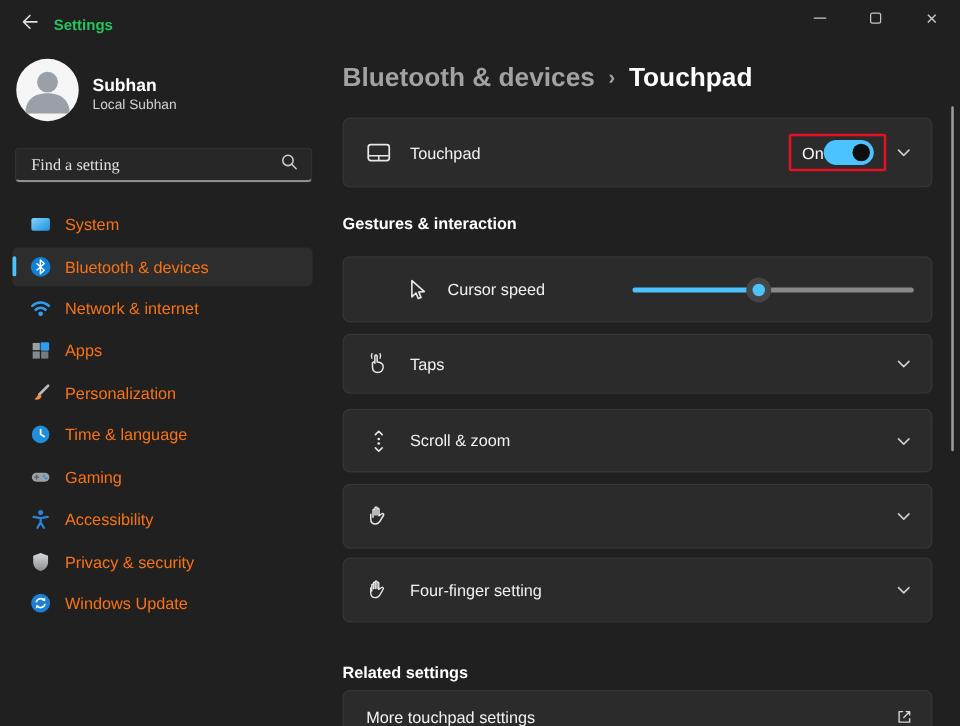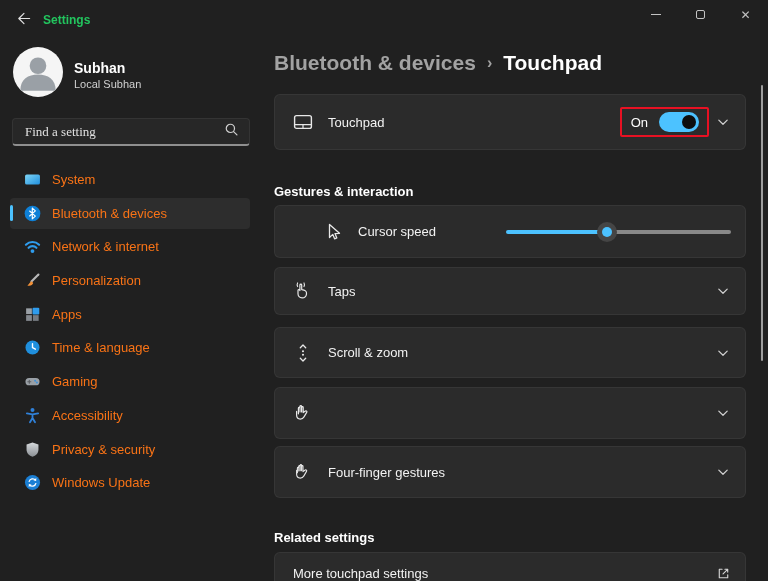--- a/index.html
+++ b/index.html
@@ -50,21 +50,21 @@
     display:flex; align-items:center; padding:0 14px 0 18px; }
   .card-icon { width:20px; height:20px; margin-right:15px; display:flex; align-items:center; justify-content:center; }
   .card-label { font-size:13px; color:#f2f2f2; }
   .chevron { width:16px; height:16px; margin-left:auto; display:flex; align-items:center; justify-content:center; }
   .section-label { position:absolute; left:1px; font-size:13px; font-weight:700; color:#ffffff; }
   .card-touchpad { top:94px; height:56px; }
   .card-cursor { top:205px; height:53px;padding-left:48px; }
   .card-related { top:552px; height:42px; }
   
   .toggle-cluster { margin-left:auto; display:flex; align-items:center; }
-  .red-box { display:flex; align-items:center; gap:11px;
+  .red-box { display:flex; align-items:center; 
     border:2px solid var(--red,#e81123); border-radius:2px; padding:3px 8px 3px 9px; }
   .toggle-label { font-size:13px; color:#fff; }
   .toggle { position:relative; width:40px; height:20px; border-radius:10px;
     background:var(--accent,#4cc2ff); }
   .toggle .knob { position:absolute; right:3px; top:3px; width:14px; height:14px;
     border-radius:50%; background:#0e0e0e; }
   .card-touchpad .chevron { margin-left:6px; }
   
   .slider { position:relative; margin-left:auto; width:225px; height:20px; }
   .slider-track { position:absolute; left:0; right:0; top:8px; height:4px; border-radius:2px;
@@ -154,36 +154,36 @@
               <path d="M1.8 6.3 A8.8 8.8 0 0 1 14.2 6.3" stroke="#2f9ced" stroke-width="2" fill="none" stroke-linecap="round"></path>
               <path d="M4.3 9.2 A5.3 5.3 0 0 1 11.7 9.2" stroke="#2f9ced" stroke-width="2" fill="none" stroke-linecap="round"></path>
               <circle cx="8" cy="12.3" r="1.8" fill="#2f9ced"></circle>
             </svg>
           </span>
       <span class="nav-label">Network &amp; internet</span>
     </div>
         <div class="nav-item">
       <span class="nav-icon">
             <svg width="17" height="17" viewBox="0 0 16 16">
-              <path d="M13.6 2.4 L7 9" stroke="#b8b8b8" stroke-width="2" stroke-linecap="round"></path>
-              <path d="M7.2 8.8 C5.4 9.4 5.2 11.4 3.2 12.6 C5.8 13.5 8.1 12.3 8.7 10.3 Z" fill="#f29138"></path>
-            </svg>
-          </span>
-      <span class="nav-label">Personalization</span>
-    </div>
-        <div class="nav-item">
-      <span class="nav-icon">
-            <svg width="17" height="17" viewBox="0 0 16 16">
               <rect x="2" y="2.2" width="5.4" height="5.4" fill="#9aa0a6"></rect>
               <rect x="2" y="8.6" width="5.4" height="5.4" fill="#84898f"></rect>
               <rect x="8.4" y="8.6" width="5.4" height="5.4" fill="#767b81"></rect>
               <rect x="8" y="1.6" width="6.4" height="6.4" rx="1" fill="#2f9ced"></rect>
             </svg>
           </span>
       <span class="nav-label">Apps</span>
+    </div>
+        <div class="nav-item">
+      <span class="nav-icon">
+            <svg width="17" height="17" viewBox="0 0 16 16">
+              <path d="M13.6 2.4 L7 9" stroke="#b8b8b8" stroke-width="2" stroke-linecap="round"></path>
+              <path d="M7.2 8.8 C5.4 9.4 5.2 11.4 3.2 12.6 C5.8 13.5 8.1 12.3 8.7 10.3 Z" fill="#f29138"></path>
+            </svg>
+          </span>
+      <span class="nav-label">Personalization</span>
     </div>
         <div class="nav-item">
       <span class="nav-icon">
             <svg width="17" height="17" viewBox="0 0 16 16">
               <circle cx="8" cy="8" r="6.6" fill="#1f8fdd"></circle>
               <path d="M8 4.4 V8 L10.7 9.6" stroke="#fff" stroke-width="1.3" fill="none" stroke-linecap="round"></path>
             </svg>
           </span>
       <span class="nav-label">Time &amp; language</span>
     </div>
@@ -258,21 +258,21 @@
             </span>
         </span>
         <span class="chevron">
             <svg width="14" height="14" viewBox="0 0 16 16">
               <path d="M3.2 5.8 L8 10.6 L12.8 5.8" stroke="#d0d0d0" stroke-width="1.4" fill="none" stroke-linecap="round" stroke-linejoin="round"></path>
             </svg>
           </span>
       </span>
     </div>
 
-    <div class="section-label" style="top:184px;text-align:center;">Gestures &amp; interaction</div>
+    <div class="section-label" style="top:171px;text-align:center;">Gestures &amp; interaction</div>
 
     <div class="card card-cursor">
       <span class="card-icon">
           <svg width="20" height="20" viewBox="0 0 20 20">
             <path d="M6.5 2.5 V15.5 L9.8 12.4 L11.6 16.8 L13.8 15.9 L12 11.6 L16.5 11.3 Z" fill="none" stroke="#e8e8e8" stroke-width="1.3" stroke-linejoin="round"></path>
           </svg>
         </span>
       <span class="card-label">Cursor speed</span>
       <span class="slider">
         <span class="slider-track" style="background: linear-gradient(to right, rgb(76, 194, 255) 45%, rgb(137, 137, 137) 45%);"></span>
@@ -322,21 +322,21 @@
               <path d="M3.2 5.8 L8 10.6 L12.8 5.8" stroke="#d0d0d0" stroke-width="1.4" fill="none" stroke-linecap="round" stroke-linejoin="round"></path>
             </svg>
           </span>
     </div>
         <div class="card expander" style="top: 446px; height: 52px;">
       <span class="card-icon">
             <svg width="20" height="20" viewBox="0 0 20 20">
               <path d="M4.4 10.8 V6 C4.4 5 5.8 5 5.8 6 V9 M5.8 9 V4.4 C5.8 3.4 7.2 3.4 7.2 4.4 V8.8 M7.2 8.8 V3.4 C7.2 2.4 8.6 2.4 8.6 3.4 V8.8 M8.6 8.8 V4.4 C8.6 3.4 10 3.4 10 4.4 V9.6 M10 9.6 L12.2 8 C13.1 7.4 14.2 8.4 13.5 9.4 L10.9 13.9 C10.1 15.3 8.9 16.1 7.3 16.1 C5 16.1 3.6 14.5 3.6 12.1 V8.4" fill="none" stroke="#e8e8e8" stroke-width="1.1" stroke-linecap="round" stroke-linejoin="round"></path>
             </svg>
           </span>
-      <span class="card-label">Four-finger gestures</span>
+      <span class="card-label">Four-finger setting</span>
       <span class="chevron">
             <svg width="14" height="14" viewBox="0 0 16 16">
               <path d="M3.2 5.8 L8 10.6 L12.8 5.8" stroke="#d0d0d0" stroke-width="1.4" fill="none" stroke-linecap="round" stroke-linejoin="round"></path>
             </svg>
           </span>
     </div>
       </div>
 
     <div class="section-label" style="top:530px;">Related settings</div>
 

